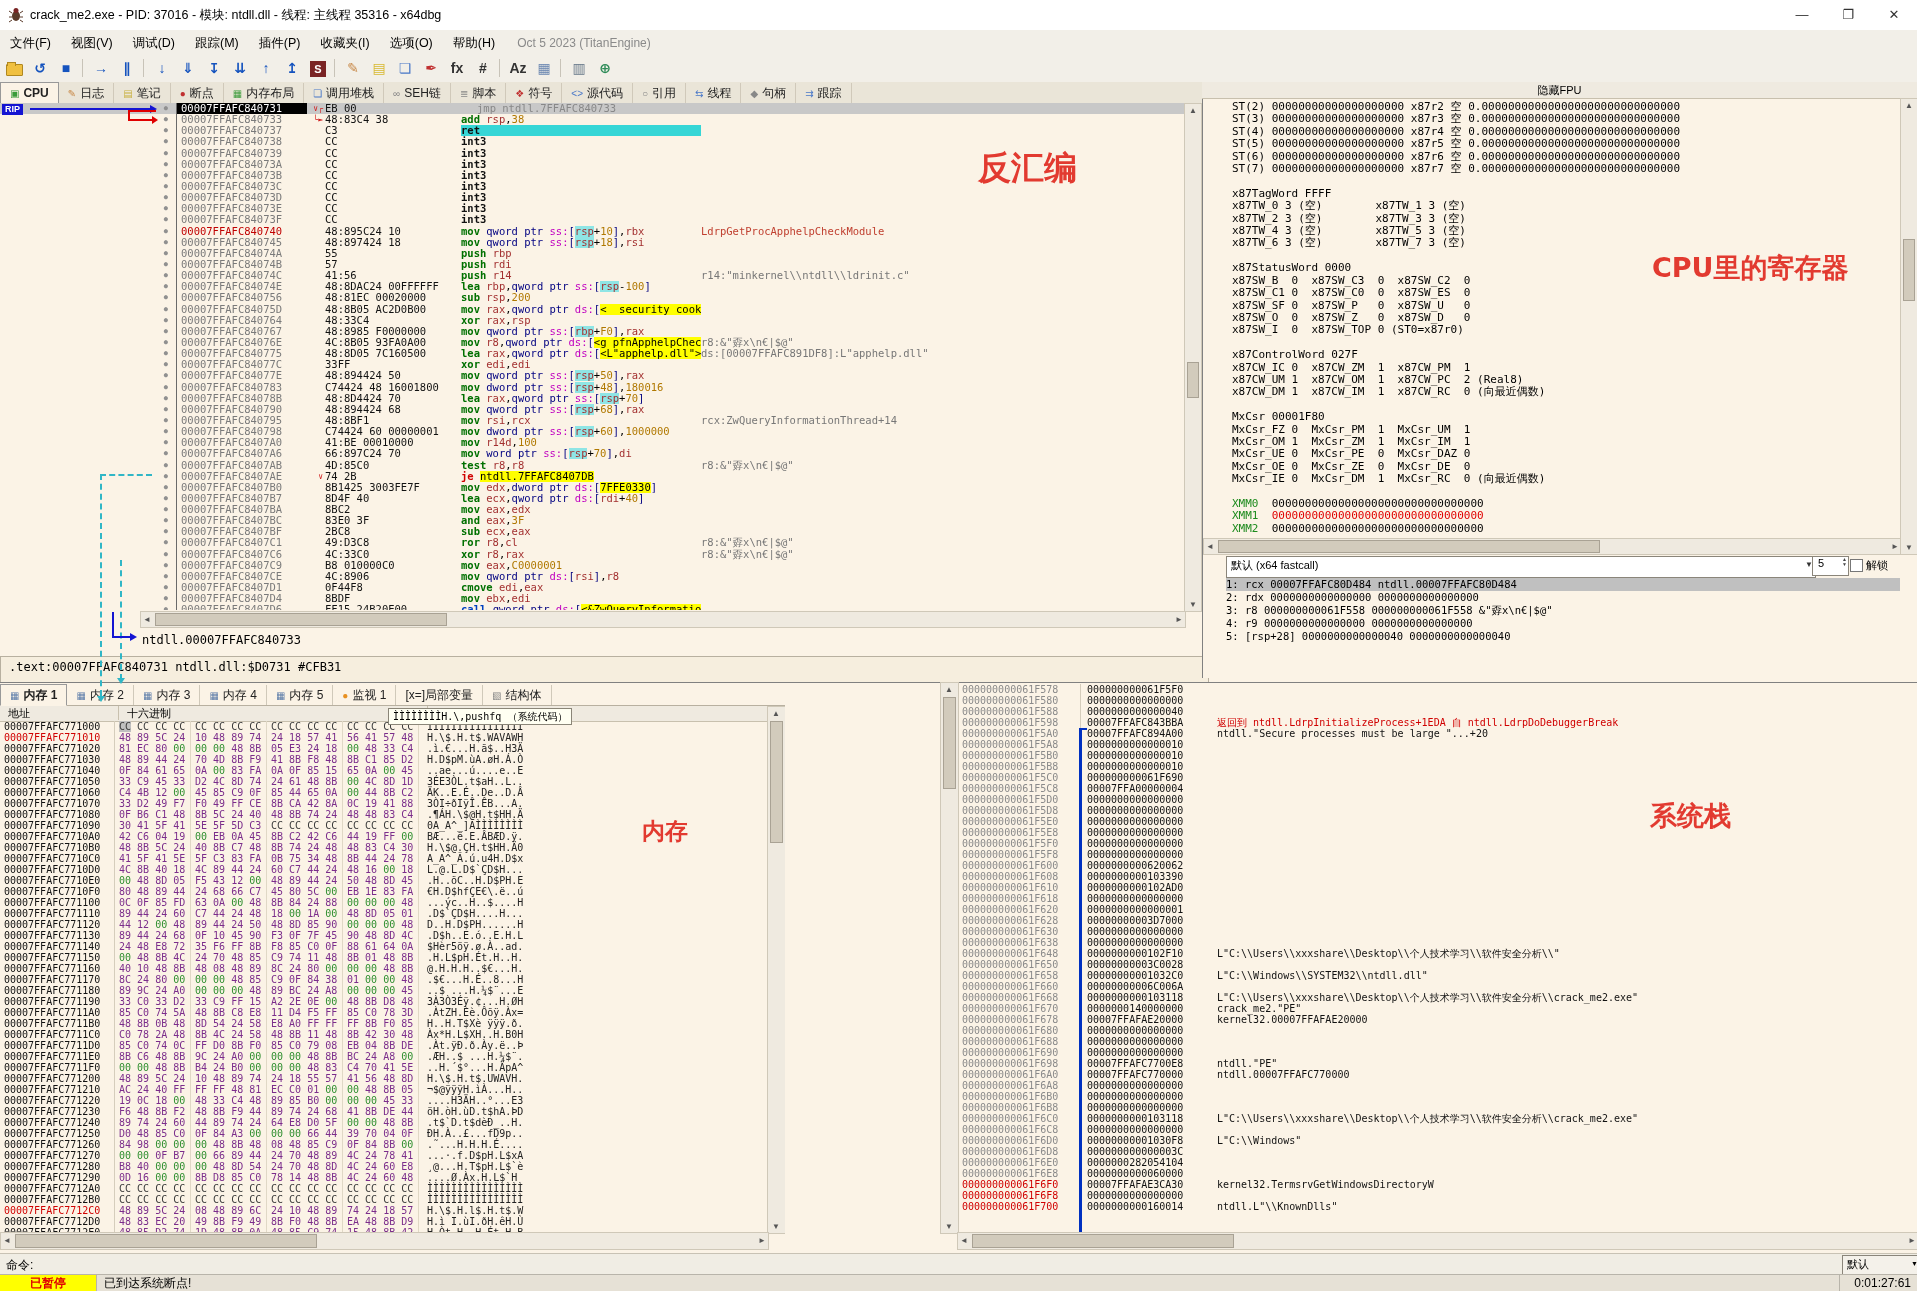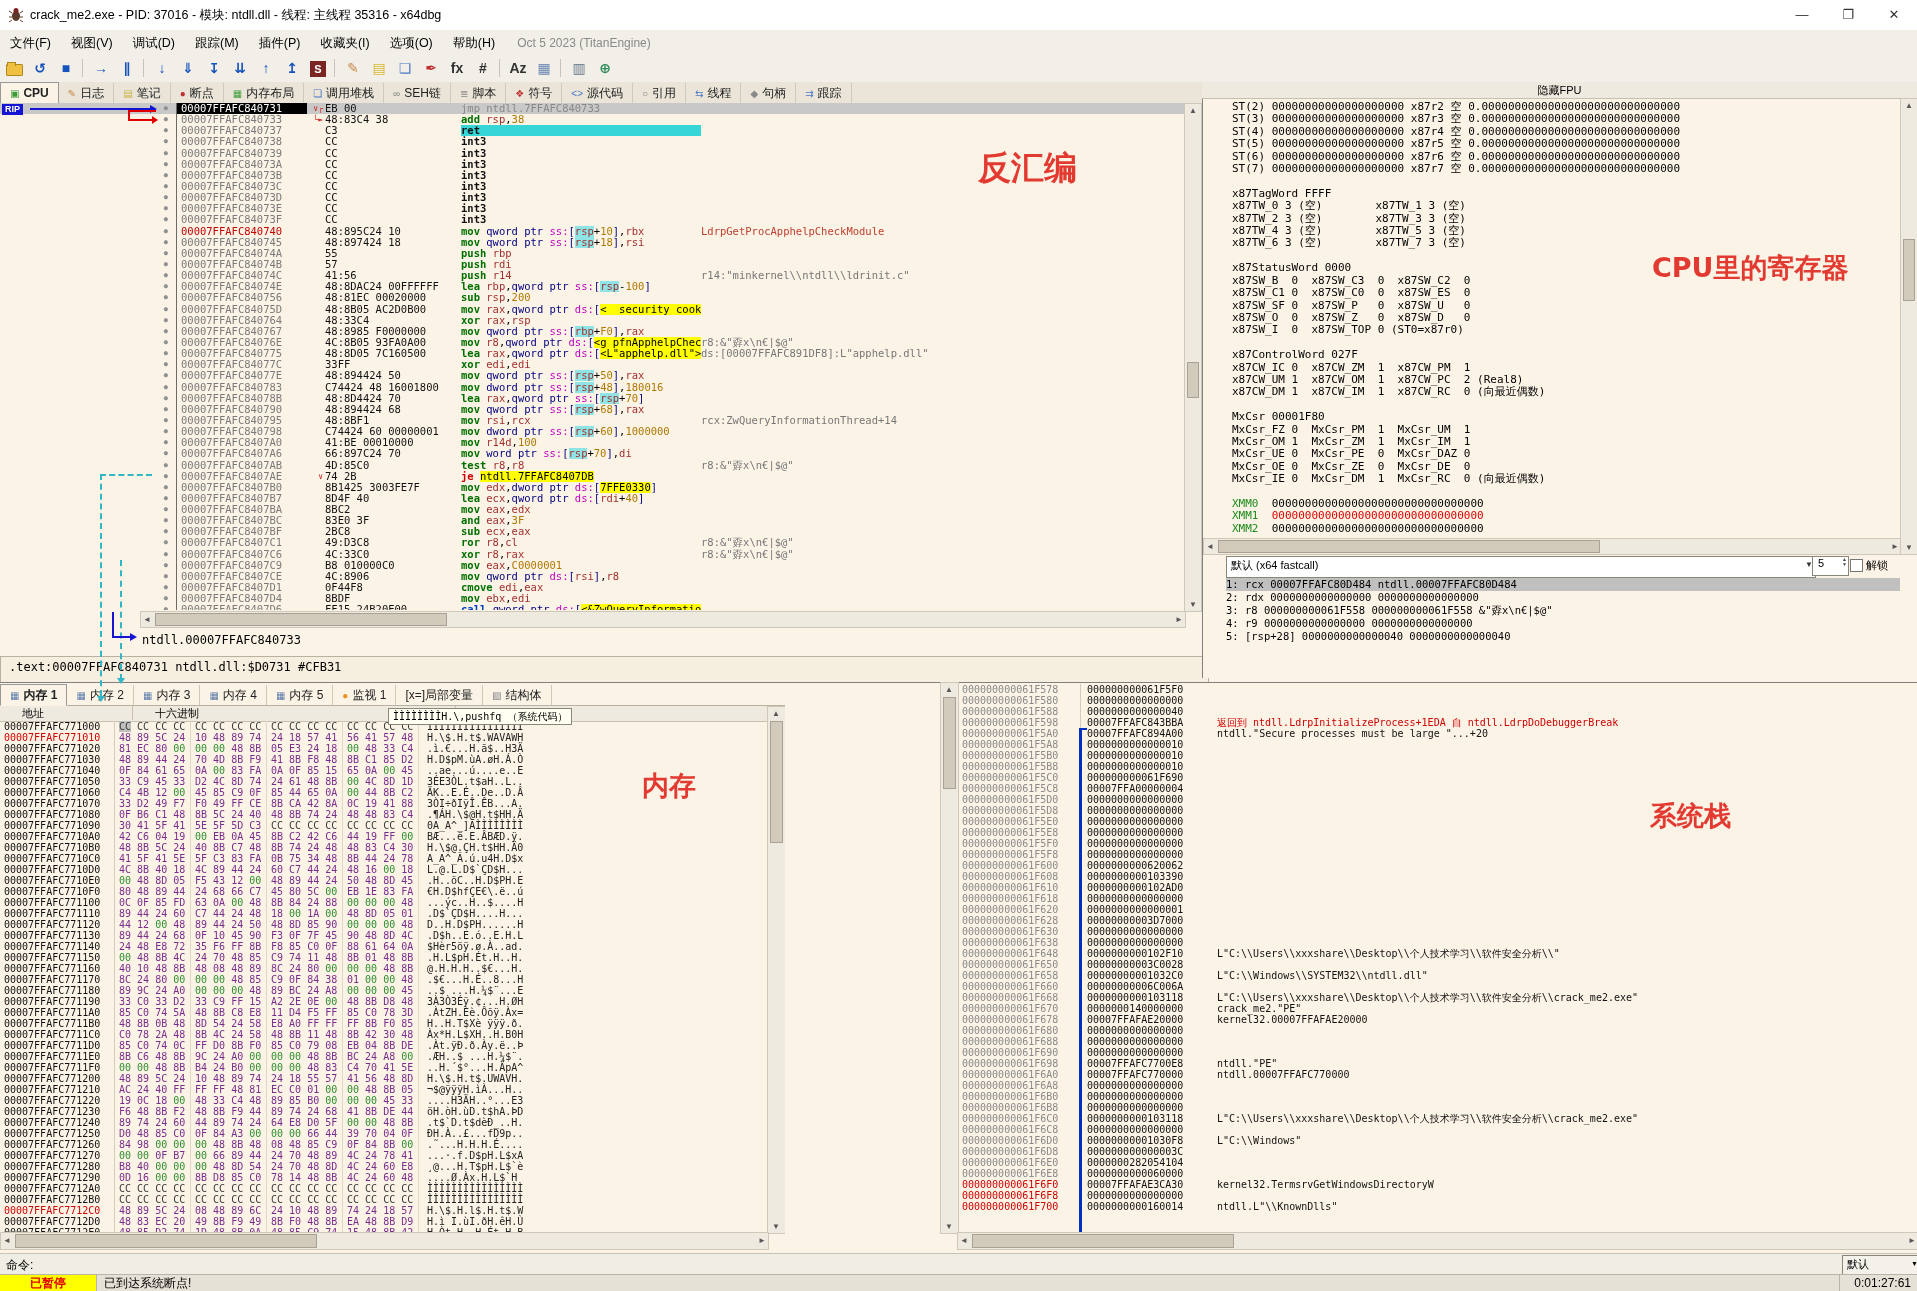--- a/index.html
+++ b/index.html
@@ -39,21 +39,21 @@
   .mn{color:#007000;} .mn0{color:#111;}
   .jcc{color:#D00000;} .call{color:#0040C0;}
   .kw{color:#000080;font-style:normal;font-weight:normal;}
   .seg{color:#C000C0;font-style:normal;font-weight:normal;}
   .reg{color:#A33030;font-style:normal;font-weight:normal;}
   .num{color:#B07800;font-style:normal;font-weight:normal;}
   .br{color:#000080;font-weight:normal;}
   .hl{background:#FFFF00;color:#000;}
   .cyb{background:#8FE5E5;color:#000;}
   .retbg{background:#36D6D6;}
-  .gray{color:#888;}
+  .gray{color:#888;margin-left:16px;}
   
   .sb{background:#EFEAE0;border:1px solid #CFC8B8;}
   .sba{position:absolute;color:#555;font-size:8px;text-align:center;}
   .sbt{position:absolute;background:#D2CBBC;border:1px solid #A9A294;}
   
   #iline1{left:0;top:628px;width:1200px;height:26px;font-size:12px;padding:5px 0 0 142px;background:#FBF3E6;}
   #iline2{left:0;top:656px;width:1199px;height:22px;border:1px solid #B8B0A0;background:#F6EEDE;font-size:12px;padding-top:3px;padding-left:8px;}
   
   #regs{left:1202px;top:82px;width:715px;height:596px;background:#FBF3E6;border-left:1px solid #808080;}
   #reghead{left:1202px;top:82px;width:715px;height:16px;background:#EFEAE0;border-bottom:1px solid #C8C0AE;text-align:center;font-size:11px;line-height:16px;}
@@ -68,21 +68,21 @@
   #cspin .ud{position:absolute;right:1px;top:0;font-size:5px;line-height:5px;color:#444;}
   #cchk{position:absolute;left:624px;top:3px;width:11px;height:11px;background:#FFF;border:1px solid #777;}
   #clab{position:absolute;left:640px;top:2px;font-size:11px;}
   #args{left:1226px;top:578px;width:674px;height:67px;font-size:10.5px;line-height:13px;}
   .argrow{white-space:nowrap;overflow:hidden;font-family:"DejaVu Sans Mono",monospace;}
   .argrow.sel{background:#C0C0C0;}
   
   #dump{left:0;top:682px;width:785px;height:566px;background:#FBF3E6;border-top:1px solid #808080;}
   #dumptabs{left:0;top:684px;width:785px;height:21px;border-bottom:1px solid #B8B0A0;}
   #dumphead{left:0;top:706px;width:767px;height:15px;background:#EFEAE0;border-bottom:1px solid #C8C0AE;font-size:11px;}
-  #dumphead span{display:inline-block;border-right:1px solid #C8C0AE;height:14px;padding-left:22px;}
+  #dumphead span{display:inline-block;border-right:1px solid #C8C0AE;height:14px;padding-left:8px;}
   #dumprows{left:0;top:721px;width:767px;height:511px;overflow:hidden;font-size:10px;line-height:11px;}
   .mrow{white-space:nowrap;display:flex;height:11px;}
   .maddr{width:110px;padding-left:4px;color:#111;flex:none;border-right:1px solid #D5CDBC;}
   .maddr.red{color:#D00000;}
   .mgrp{width:71px;flex:none;border-right:1px solid #E0D8C6;padding-left:4px;}
   .masc{padding-left:8px;color:#222;}
   .selbyte{background:#C0C0C0;}
   #dumpvs{left:767px;top:706px;width:17px;height:526px;}
   #dumphs{left:0;top:1232px;width:767px;height:16px;}
   #gapstrip{left:785px;top:682px;width:155px;height:566px;background:#FBF3E6;border-top:1px solid #808080;}
@@ -1229,14 +1229,14 @@
   <div id="profile"><span>默认</span><span class="arr">▼</span></div>
 </div>
 <div id="statusbar" class="abs">
   <div id="stbadge">已暂停</div>
   <div id="stmsg">已到达系统断点!</div>
   <div id="sttime">0:01:27:61</div>
 </div>
 
 <div class="abs annot z" style="left:978px;top:146px;font-size:33px">反汇编</div>
 <div class="abs annot z" style="left:1652px;top:250px;font-size:27px">CPU里的寄存器</div>
-<div class="abs annot z" style="left:642px;top:768px;font-size:27px">内存</div>
+<div class="abs annot z" style="left:642px;top:816px;font-size:23px">内存</div>
 <div class="abs annot z" style="left:1650px;top:798px;font-size:27px">系统栈</div>
 
 </body></html>

